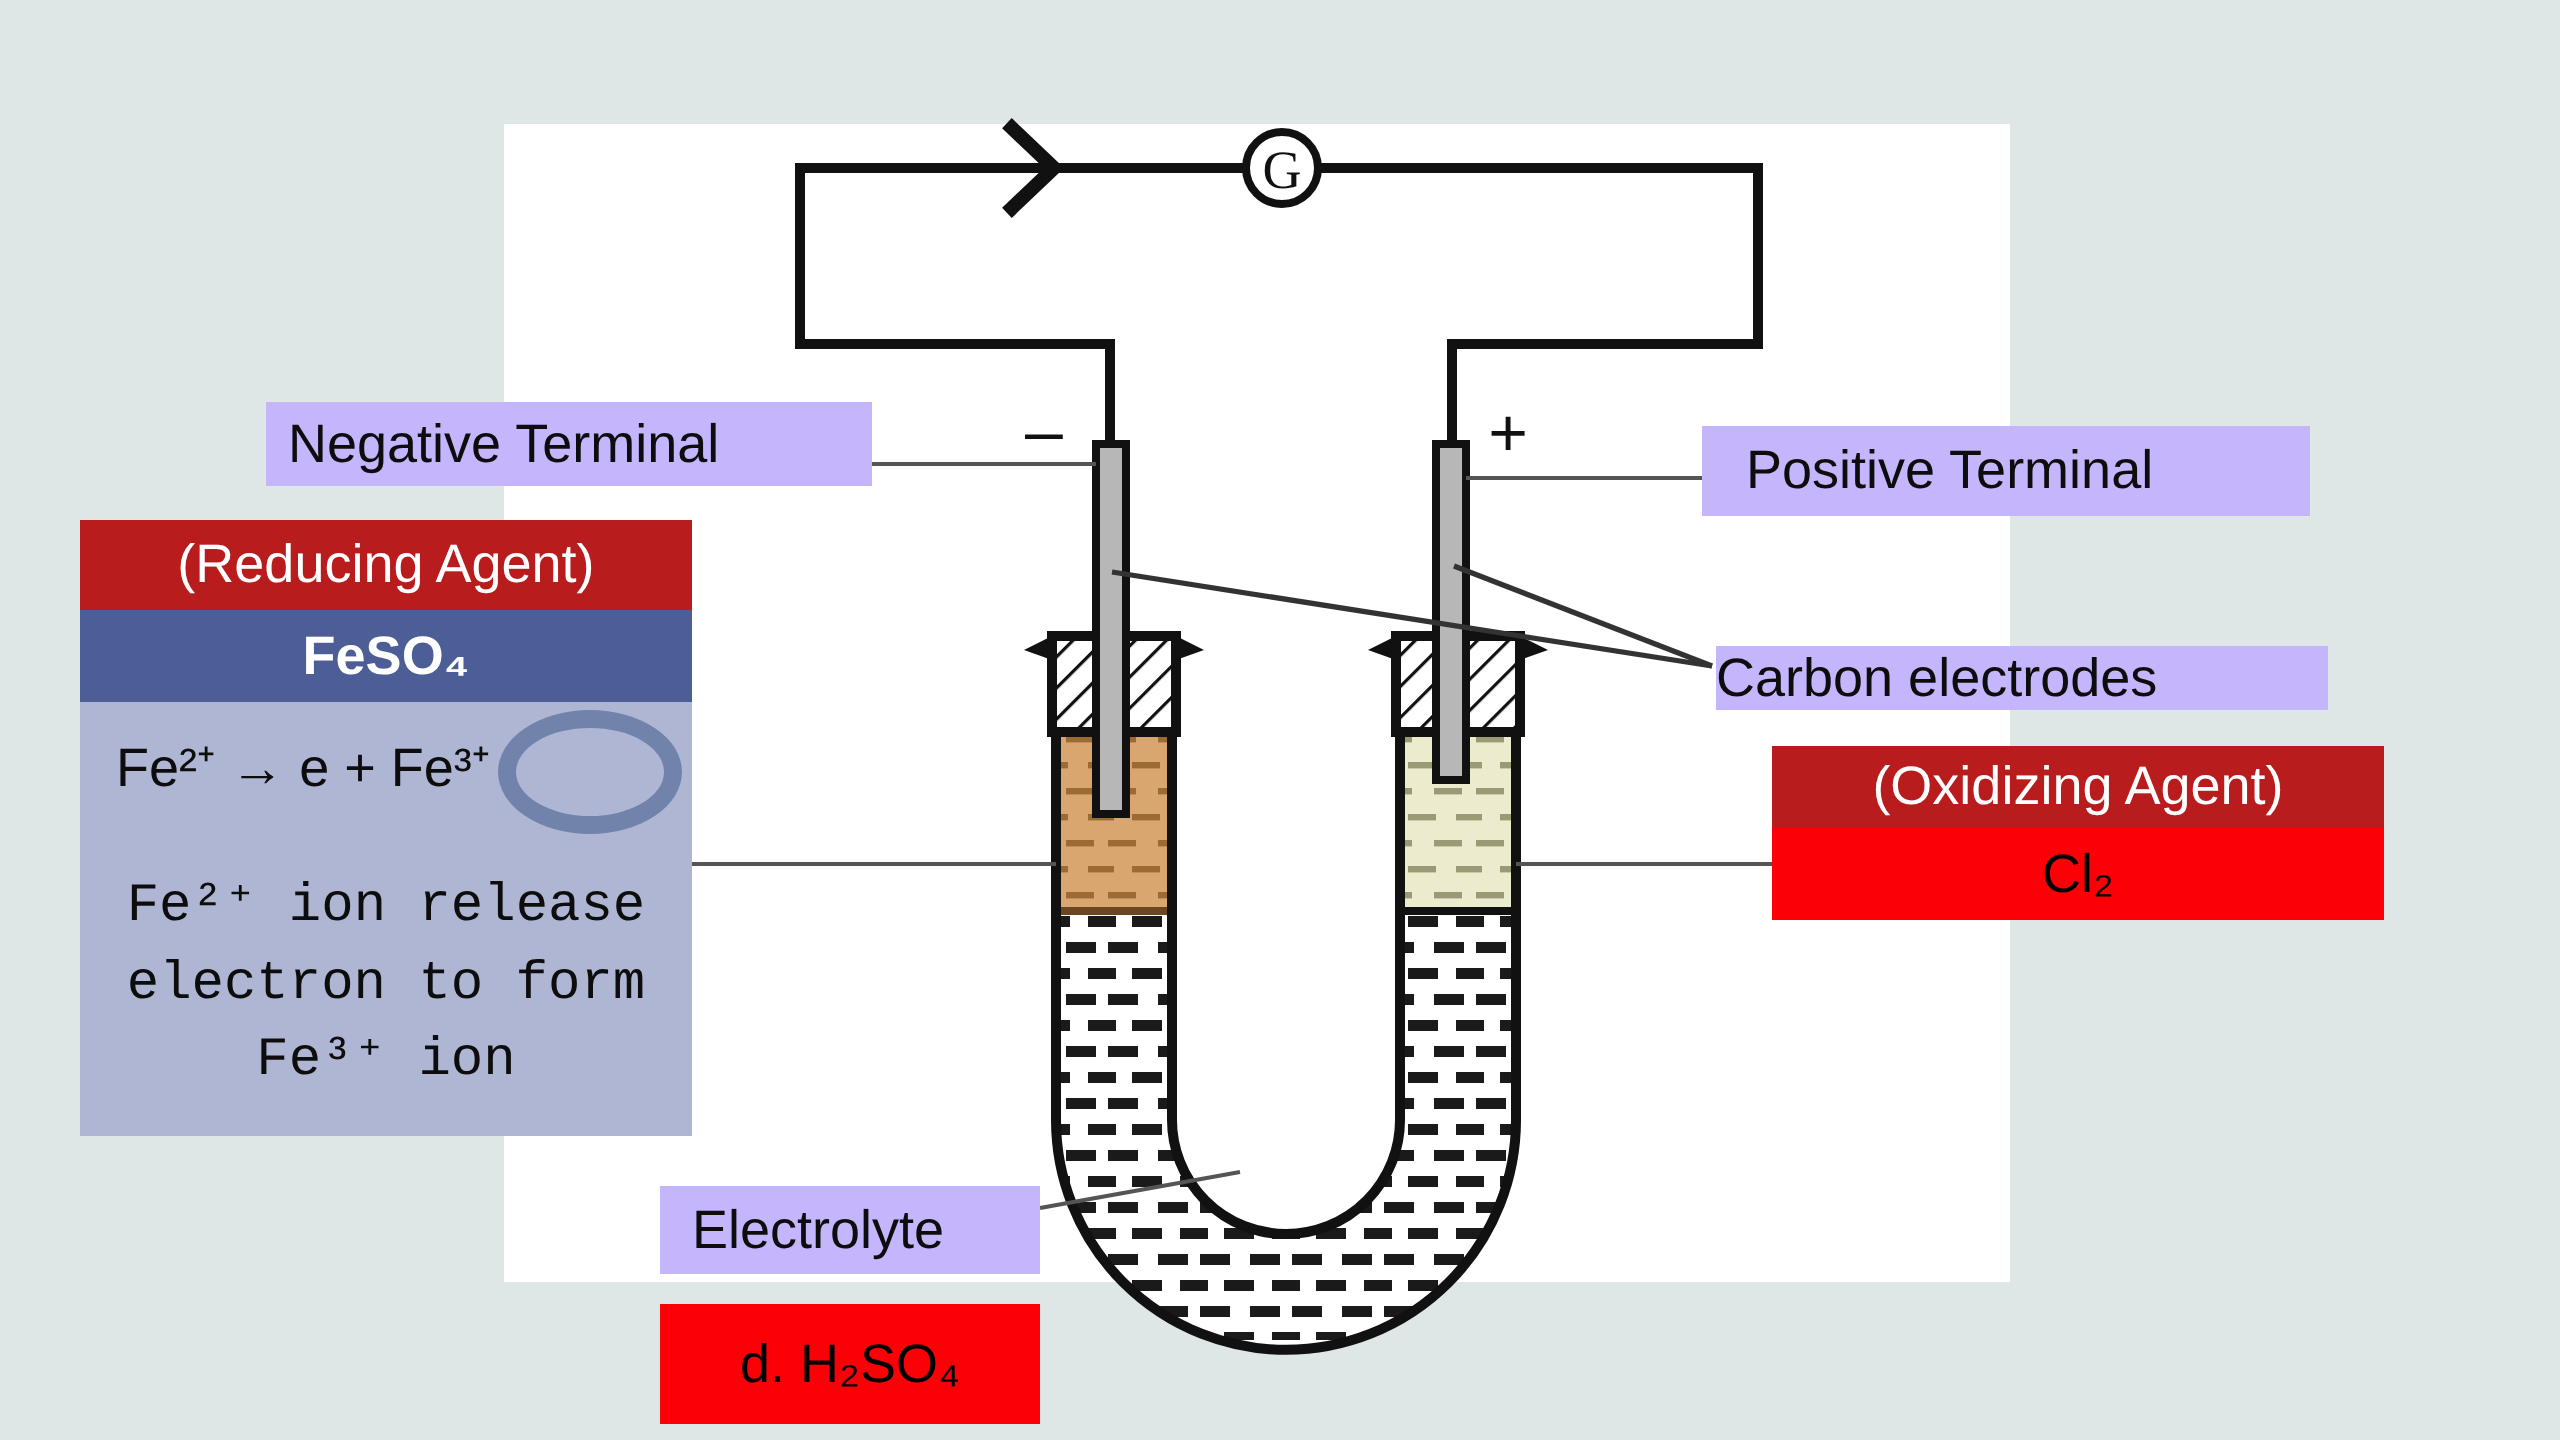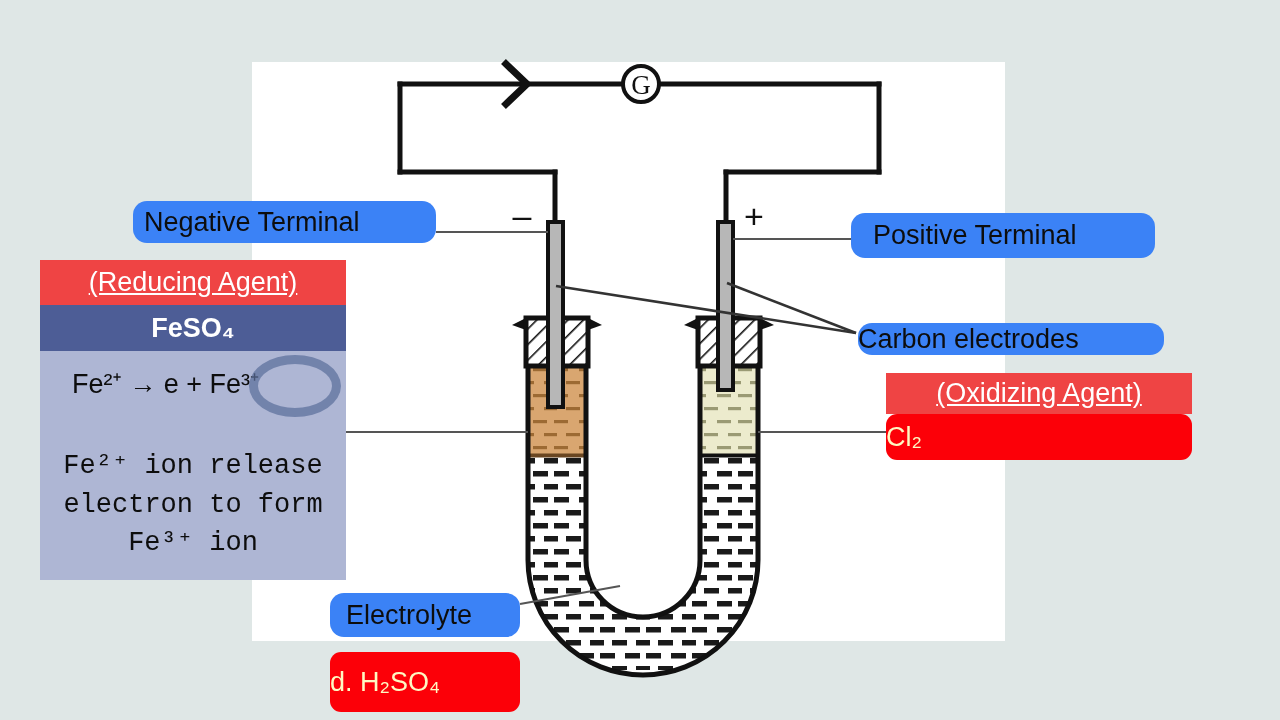--- a/index.html
+++ b/index.html
@@ -34,35 +34,32 @@
   
   .chip {
     position: absolute;
     box-sizing: border-box;
     display: flex;
     align-items: center;
     white-space: nowrap;
     line-height: 1;
   }
   .chip-mauve {
-    background: #3b82f6;
+    background: #c4b5fd;
     color: #0d0d0d;
-    border-radius: 14px;
   }
   .chip-black {
-    background: #ef4444;
+    background: #b91c1c;
     color: #ffffff;
     justify-content: center;
-    text-decoration: underline;
   }
   .chip-red {
     background: #fc0008;
-    color: #fef9c3;
-    justify-content: flex-start;
-    border-radius: 11px;
+    color: #000000;
+    justify-content: center;
   }
   .chip-blue {
     background: #4d5d96;
     color: #ffffff;
     justify-content: center;
     font-weight: bold;
   }
 
   #lbl-negative-terminal {
     left: 133px; top: 201px; width: 303px; height: 42px;
@@ -110,22 +107,22 @@
     background: #aeb6d4;
     color: #0d0d0d;
     padding: 14px 0 18px 0;
     text-align: center;
     font-size: 26px;
     line-height: 1.42;
   }
   #reducing-equation {
     font-size: 27px;
     text-align: left;
-    padding-left: 32px;
-    margin-bottom: 44px;
+    padding-left: 18px;
+    margin-bottom: 32px;
   }
   #reducing-note {
     font-size: 27px;
     font-family: Liberation Mono, monospace;
   }
   #circle-annotation {
     position: absolute;
     left: 209px;
     top: 4px;
     width: 92px;

